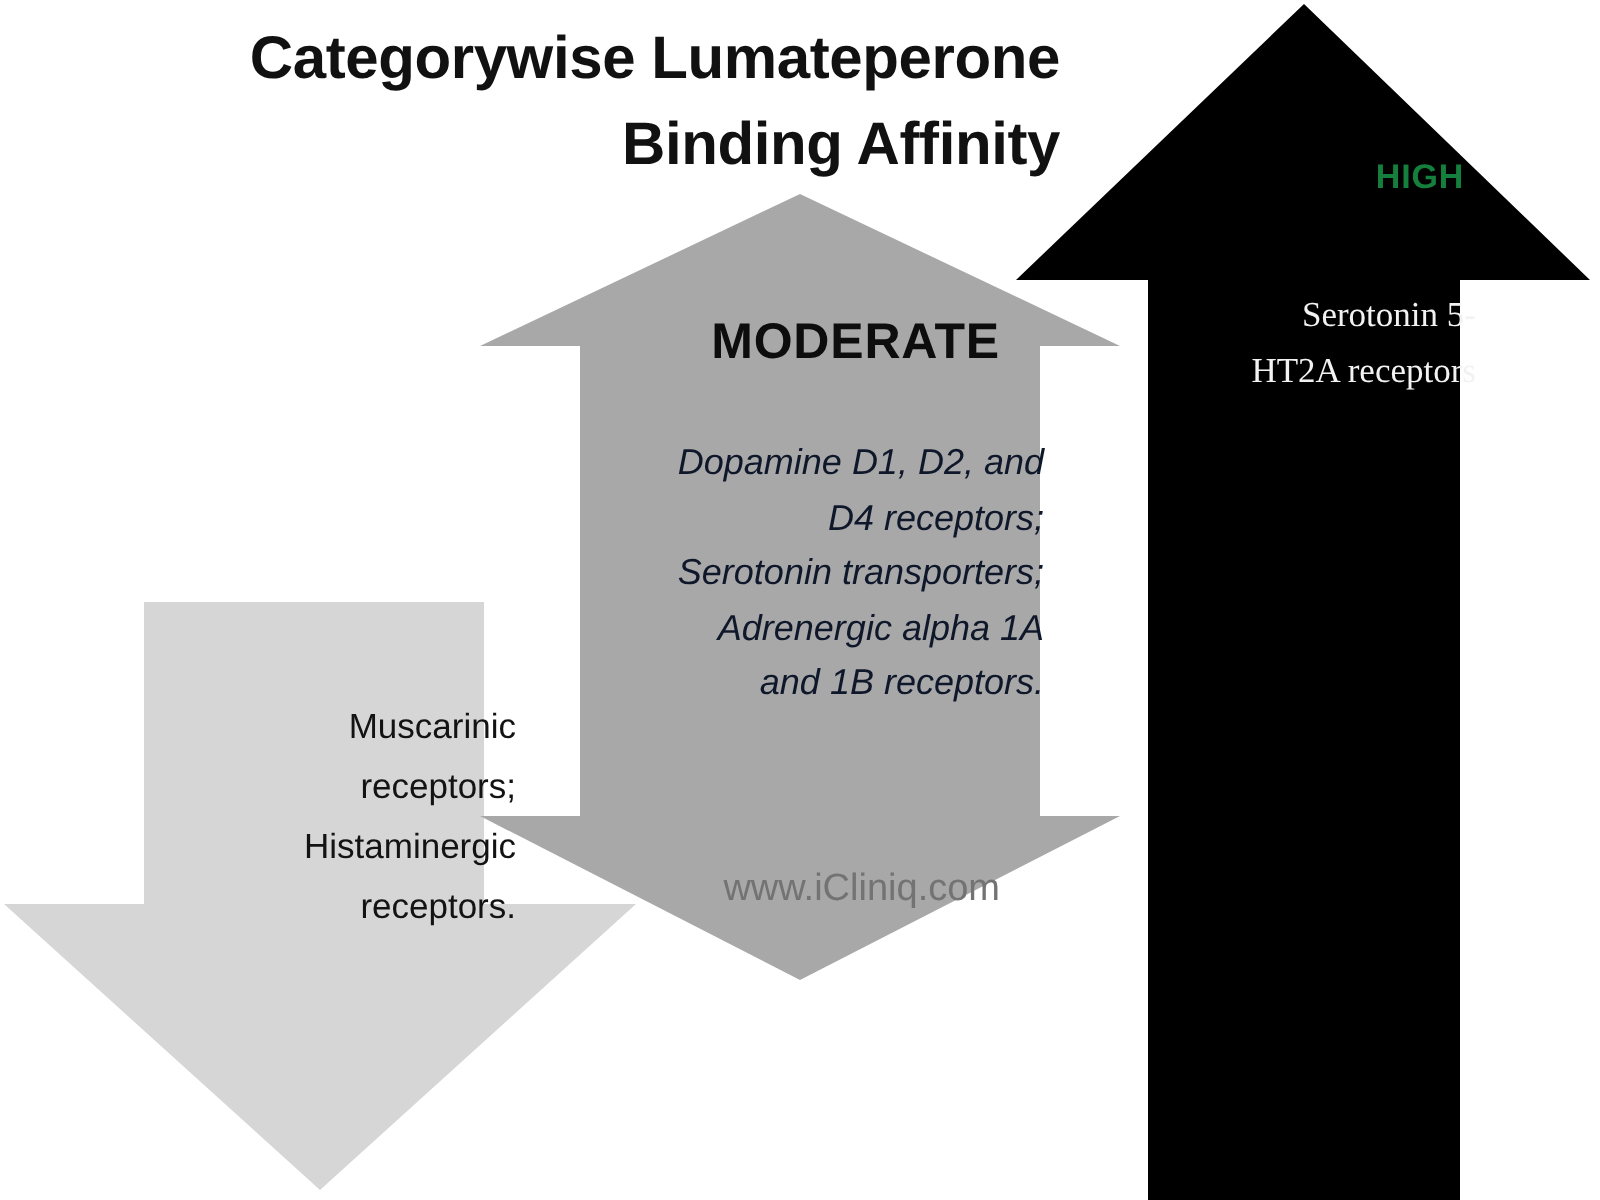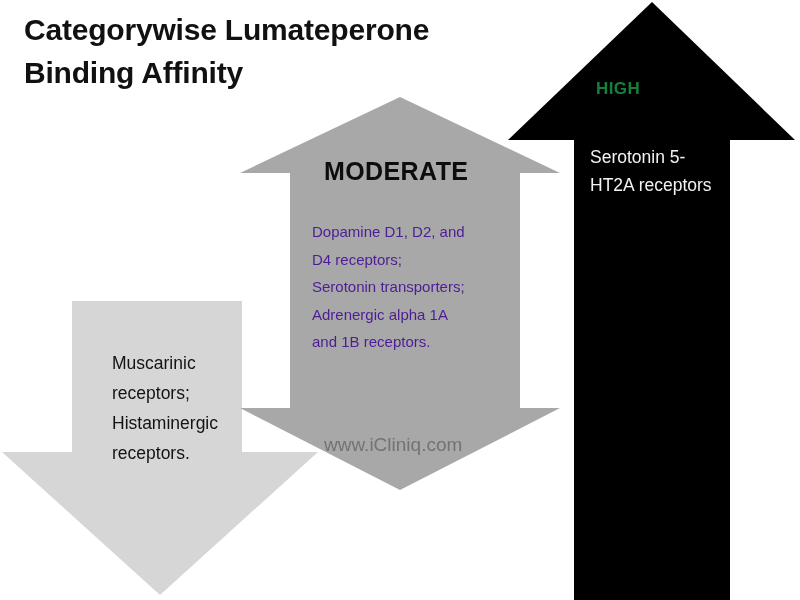--- a/index.html
+++ b/index.html
@@ -20,23 +20,22 @@
   #shapes {
     position: absolute;
     left: 0;
     top: 0;
     width: 800px;
     height: 600px;
   }
 
   .txt {
     position: absolute;
-    text-align: left;
+    text-align: right;
     white-space: pre-line;
-    margin-left: 24px;
   }
 
   
   #title {
     left: 0px;
     top: 8px;
     width: 530px;
     font-size: 30px;
     font-weight: bold;
     line-height: 43px;
@@ -55,40 +54,42 @@
     color: #15803d;
     letter-spacing: 0.4px;
   }
   #high-body {
     left: 566px;
     top: 143px;
     width: 172px;
     font-size: 17.5px;
     line-height: 28px;
     color: #f2f2f2;
+    font-family: Liberation Serif, serif;
   }
 
   
   #moderate-label {
     left: 300px;
     top: 155px;
     width: 200px;
     font-size: 25px;
     font-weight: bold;
     line-height: 32px;
     color: #0d0d0d;
     letter-spacing: 0.4px;
   }
   #moderate-body {
     left: 288px;
     top: 218px;
     width: 234px;
-    font-size: 15px;
+    font-size: 18px;
     line-height: 27.5px;
-    color: #4c1d95;
+    color: #0f172a;
+    font-style: italic;
   }
   #watermark {
     left: 300px;
     top: 436px;
     width: 200px;
     font-size: 19px;
     line-height: 18px;
     color: #737373;
   }
 

